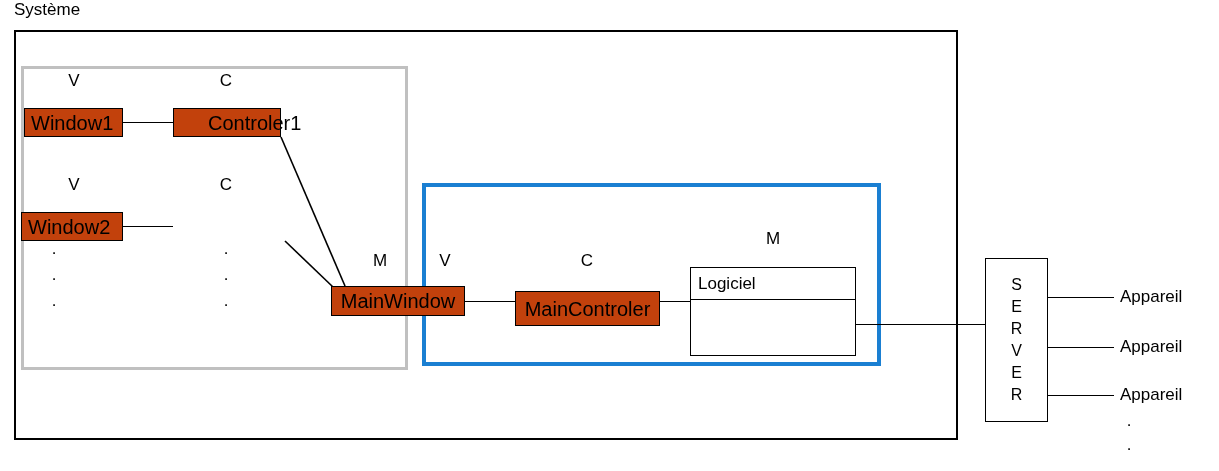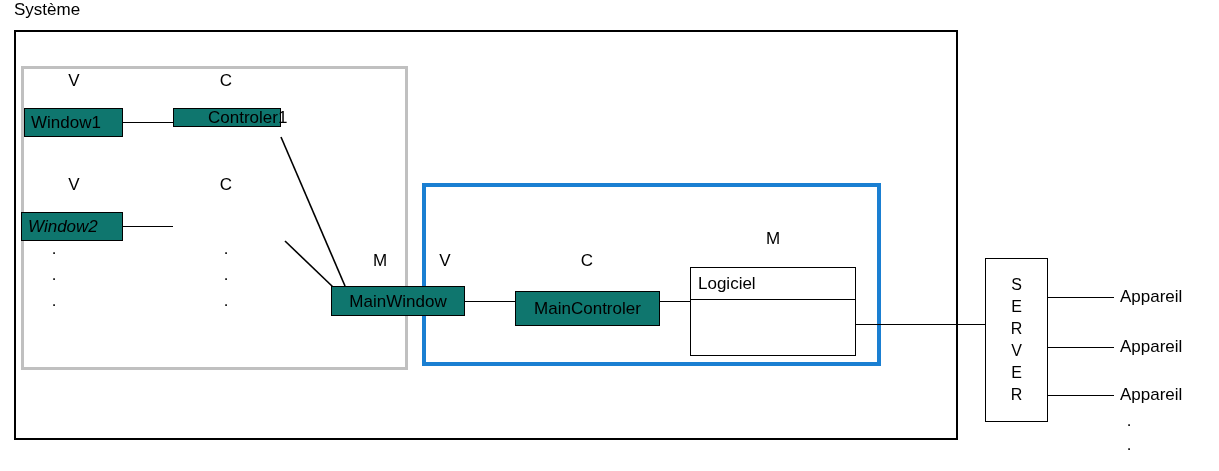--- a/index.html
+++ b/index.html
@@ -55,26 +55,26 @@
     width: 459px;
     height: 183px;
     border: 4px solid #1a7fd2;
     box-sizing: border-box;
     background: transparent;
   }
 
   
   .node {
     border: 1.6px solid #000000;
-    background: #0f766e;
+    background: #c2410c;
     box-sizing: border-box;
     display: flex;
     align-items: center;
     justify-content: center;
-    font-size: 17px;
+    font-size: 20px;
     line-height: 1;
     white-space: nowrap;
     z-index: 6;
     text-align: right;
   }
   .node.left-text {
     justify-content: flex-start;
     padding-left: 6px;
   }
 
@@ -175,27 +175,27 @@
   <div class="abs gray-box"></div>
 
   <div class="abs blue-box"></div>
 
   <div class="abs tag" style="left:44px; top:72px; width:60px;">V</div>
 
   <div class="abs node left-text" style="left:24px; top:108px; width:99px; height:29px;">Window1</div>
 
   <div class="abs tag" style="left:196px; top:72px; width:60px;">C</div>
 
-  <div class="abs node left-text" style="left:173px; top:108px; width:108px; height:19px;padding-left:34px;">Controler1</div>
+  <div class="abs node left-text" style="left:173px; top:108px; width:108px; height:29px;padding-left:34px;">Controler1</div>
 
   <div class="abs hline" style="left:123px; top:122px; width:50px;"></div>
 
   <div class="abs tag" style="left:44px; top:176px; width:60px;">V</div>
 
-  <div class="abs node left-text" style="left:21px; top:212px; width:102px; height:29px;font-style:italic;">Window2</div>
+  <div class="abs node left-text" style="left:21px; top:212px; width:102px; height:29px;">Window2</div>
 
   <div class="abs tag" style="left:196px; top:176px; width:60px;">C</div>
 
 
   <div class="abs hline" style="left:123px; top:226px; width:50px;"></div>
 
   <div class="abs dots" style="left:42px; top:240px; width:24px;">
     <span>·</span>
     <span>·</span>
     <span>·</span>

